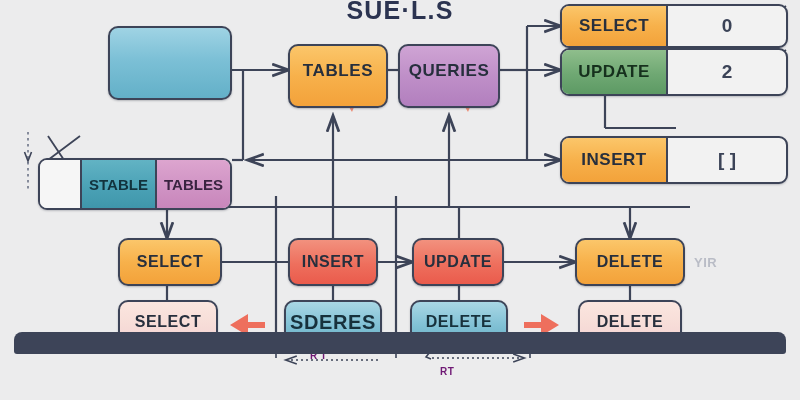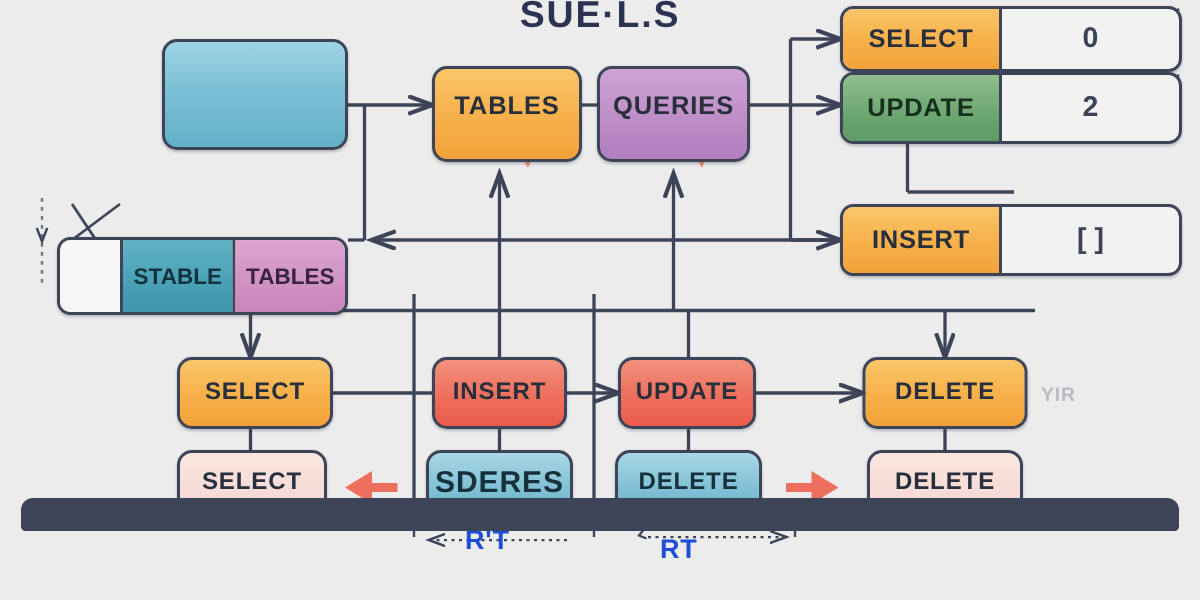--- a/index.html
+++ b/index.html
@@ -75,22 +75,22 @@
   #stablebox .s1{flex:1;display:flex;align-items:center;justify-content:center;
     font-weight:700;font-size:15px;color:#1e3b46;border-right:2px solid #3d4458;}
   #stablebox .s2{flex:1;display:flex;align-items:center;justify-content:center;
     font-weight:700;font-size:15px;color:#3a2340;}
 
   .side-note{
     position:absolute;font-size:13px;font-weight:700;
     color:#b9bcc6;letter-spacing:.5px;
   }
   .rt-note{
-    position:absolute;font-size:18px;font-weight:700;
-    color:#1d4ed8;letter-spacing:.5px;
+    position:absolute;font-size:10px;font-weight:700;
+    color:#701a75;letter-spacing:.5px;
   }
   #bottombar{
     position:absolute;left:14px;bottom:2px;width:772px;height:22px;
     background:#3d4458;border-radius:8px 8px 3px 3px;
   }
 </style>
 </head>
 <body>
 
 <div id="stage">
@@ -256,16 +256,16 @@
     <span class="lbl">SDERES</span>
   </div>
   <div class="node fill-teal" style="left:410px;top:300px;width:98px;height:44px;font-size:16px;color:#17313c">
     <span class="lbl">DELETE</span>
   </div>
   <div class="node fill-pale" style="left:578px;top:300px;width:104px;height:44px;font-size:16px;">
     <span class="lbl">DELETE</span>
   </div>
 
   <div class="rt-note" style="left:310px;top:350px;">R'T</div>
-  <div class="rt-note" style="left:440px;top:356px;">RT</div>
+  <div class="rt-note" style="left:440px;top:366px;">RT</div>
 
   <div id="bottombar"></div>
 </div>
 
 </body></html>

